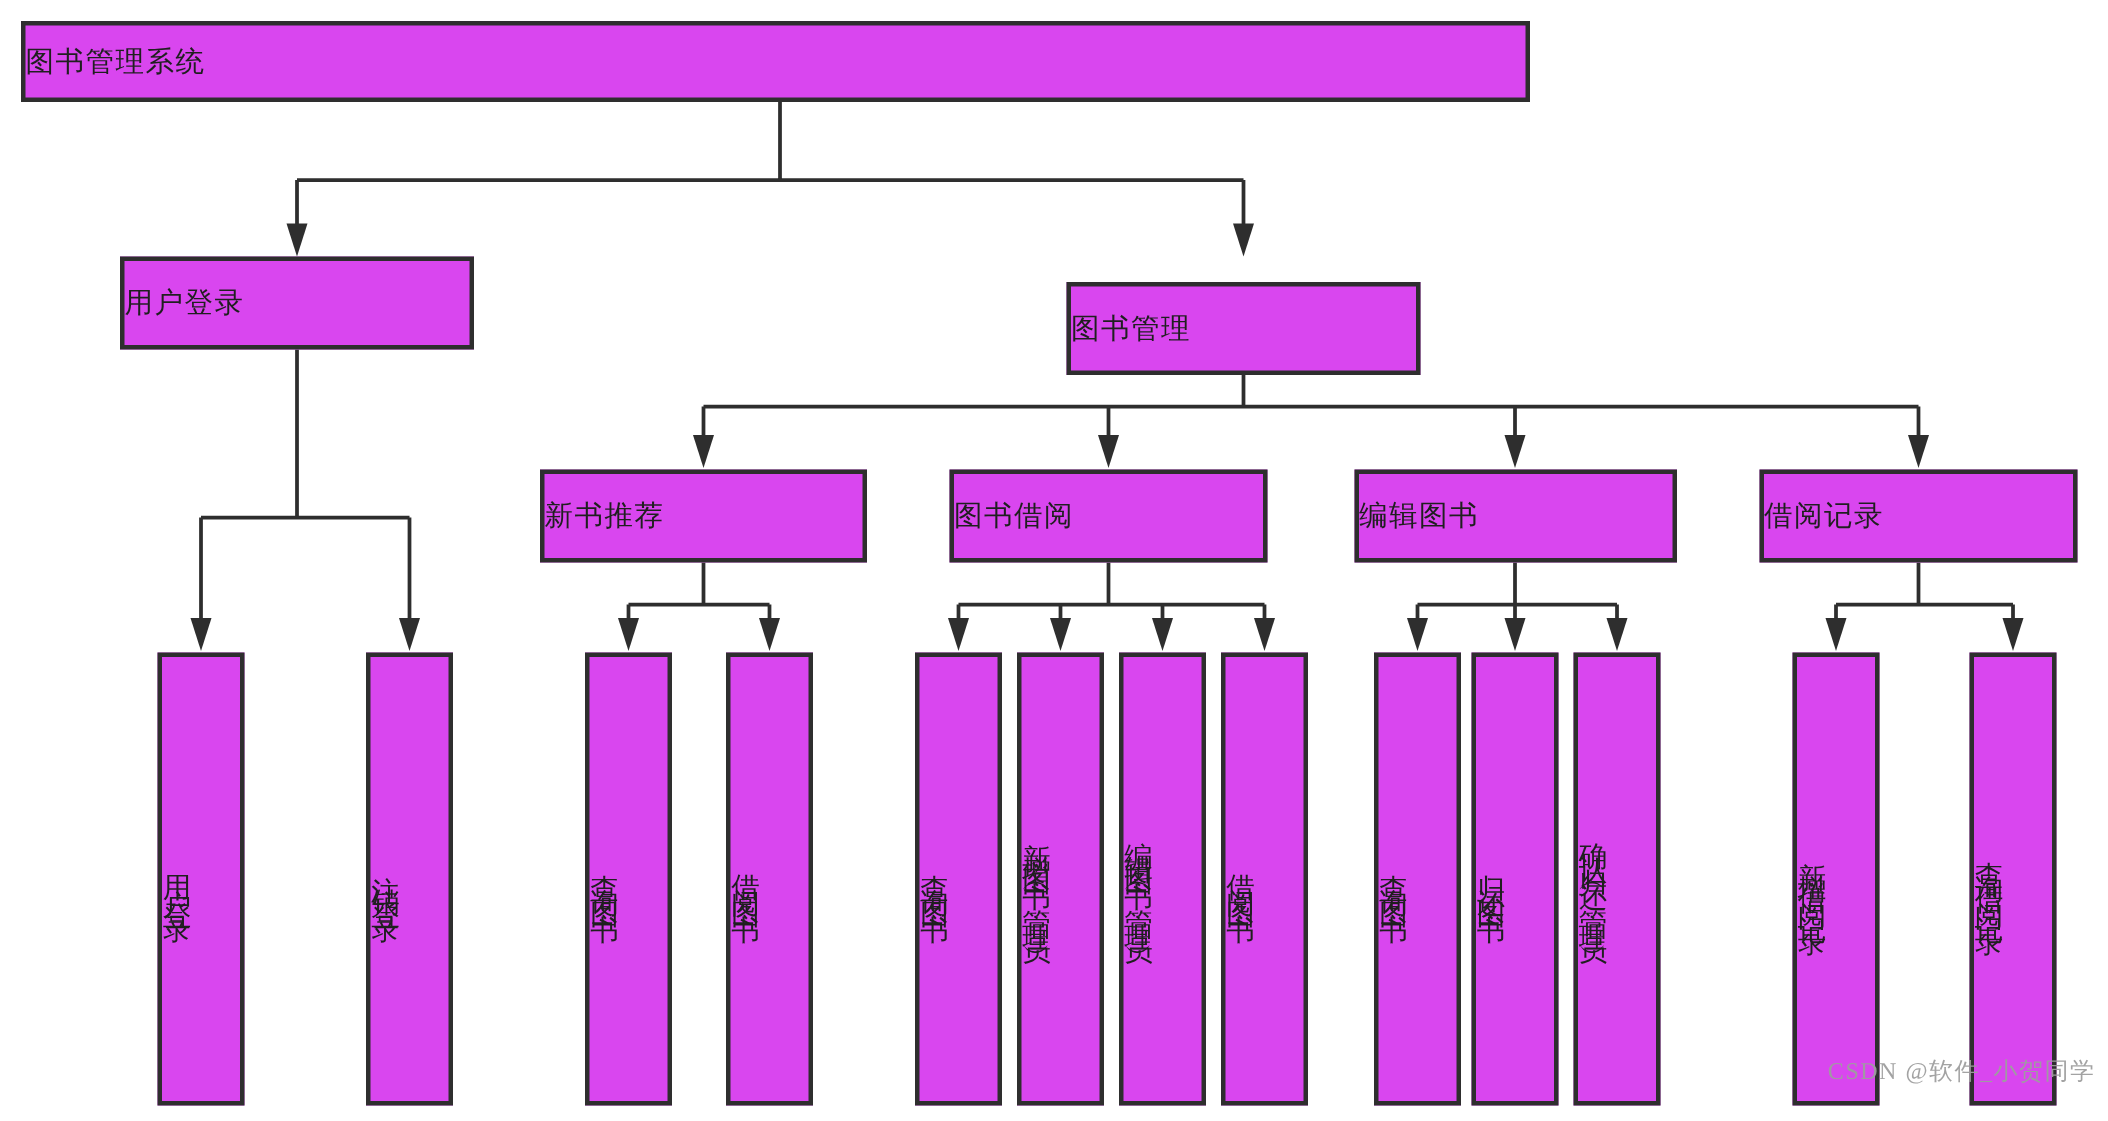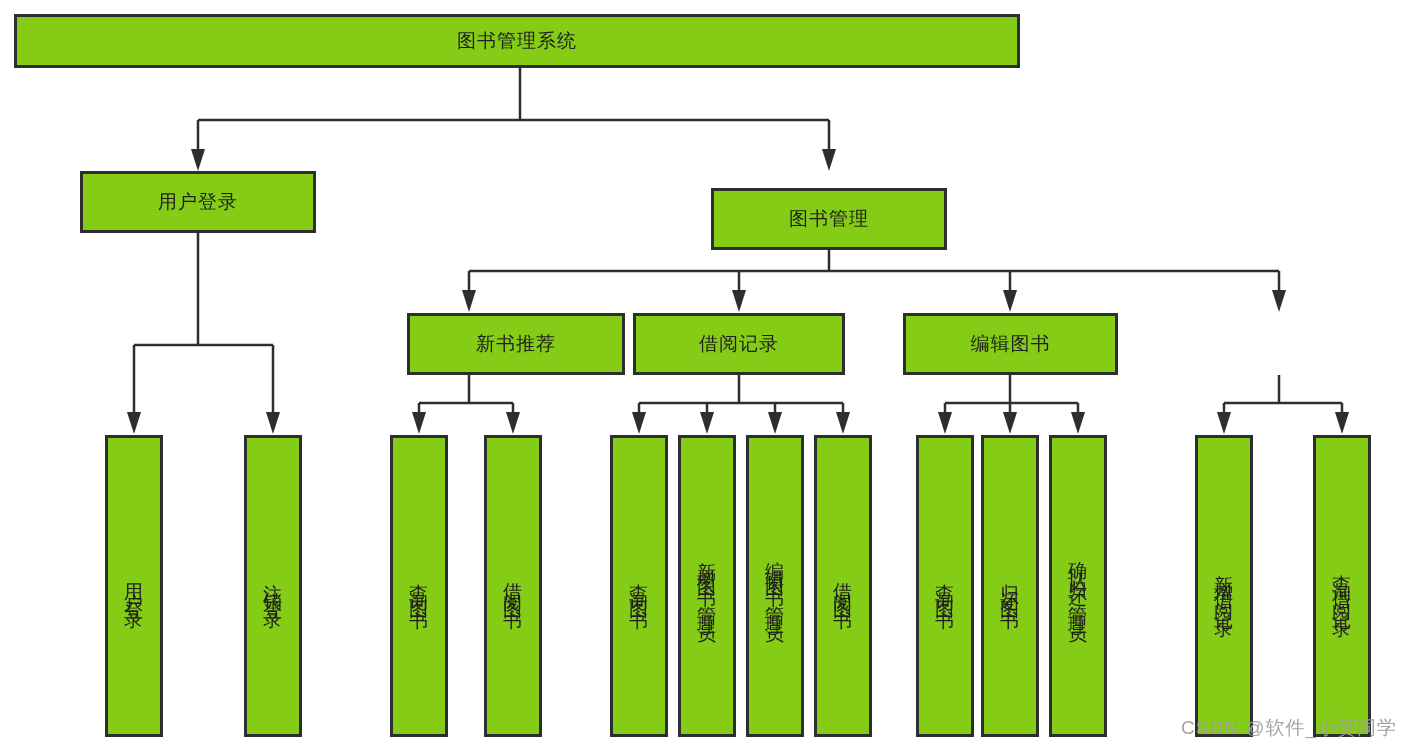--- a/index.html
+++ b/index.html
@@ -2,33 +2,33 @@
 <html><head>
 <meta charset="utf-8">
 <style>
   html,body { margin:0; padding:0; background:#ffffff; }
   #canvas {
     position:relative; width:1405px; height:747px; background:#ffffff;
     font-family:"Liberation Sans","DejaVu Sans",sans-serif; overflow:hidden;
   }
   #connectors { position:absolute; left:0; top:0; width:1405px; height:747px; }
   .node {
-    position:absolute; background:#84cc16; border:3px solid #2e2e2e;
-    display:flex; align-items:center; justify-content:center;
+    position:absolute; background:#d946ef; border:3px solid #2e2e2e;
+    display:flex; align-items:center; 
     color:#1f1f1f; box-sizing:border-box;
   }
   .hnode { font-size:19px; letter-spacing:1px; }
   .leaf { width:58px; top:435px; height:302px; }
   .vtext {
     writing-mode:vertical-rl; text-orientation:mixed;
     font-size:19px; line-height:1; letter-spacing:9px; color:#1f1f1f;
   }
   #watermark {
-    position:absolute; right:8px; bottom:6px; font-size:19px;
-    color:rgba(158,158,158,0.95); letter-spacing:1px; white-space:nowrap;
+    position:absolute; right:8px; bottom:22px; font-size:16px;
+    color:rgba(158,158,158,0.95); letter-spacing:1px; white-space:nowrap;font-family:Liberation Serif, serif;
   }
 </style>
 </head>
 <body>
 
 <div id="canvas">
 
   <svg id="connectors" viewBox="0 0 1405 747" xmlns="http://www.w3.org/2000/svg">
     <g stroke="#2e2e2e" stroke-width="2.5" fill="none">
       <path d="M520 68 V120 M198 120 H829 M198 120 V152 M829 120 V152"></path>
@@ -66,28 +66,31 @@
     <span>图书管理系统</span>
   </div>
 
   <div class="node hnode" style="left:80px; top:171px; width:236px; height:62px;">
     <span>用户登录</span>
   </div>
   <div class="node hnode" style="left:711px; top:188px; width:236px; height:62px;">
     <span>图书管理</span>
   </div>
 
-  <div class="node hnode" style="left:360px; top:313px; width:218px; height:62px;margin-left:47px;">
+  <div class="node hnode" style="left:360px; top:313px; width:218px; height:62px;">
     <span>新书推荐</span>
   </div>
   <div class="node hnode" style="left:633px; top:313px; width:212px; height:62px;">
-    <span>借阅记录</span>
+    <span>图书借阅</span>
   </div>
   <div class="node hnode" style="left:903px; top:313px; width:215px; height:62px;">
     <span>编辑图书</span>
+  </div>
+  <div class="node hnode" style="left:1173px; top:313px; width:212px; height:62px;">
+    <span>借阅记录</span>
   </div>
 
   <div class="node leaf" style="left:105px;">
     <span class="vtext">用户登录</span>
   </div>
   <div class="node leaf" style="left:244px;">
     <span class="vtext">注销登录</span>
   </div>
 
   <div class="node leaf" style="left:390px;">

